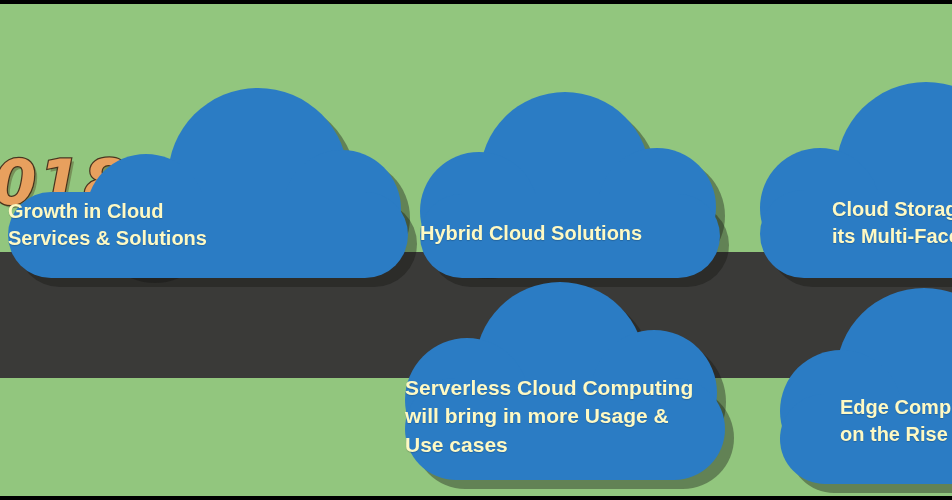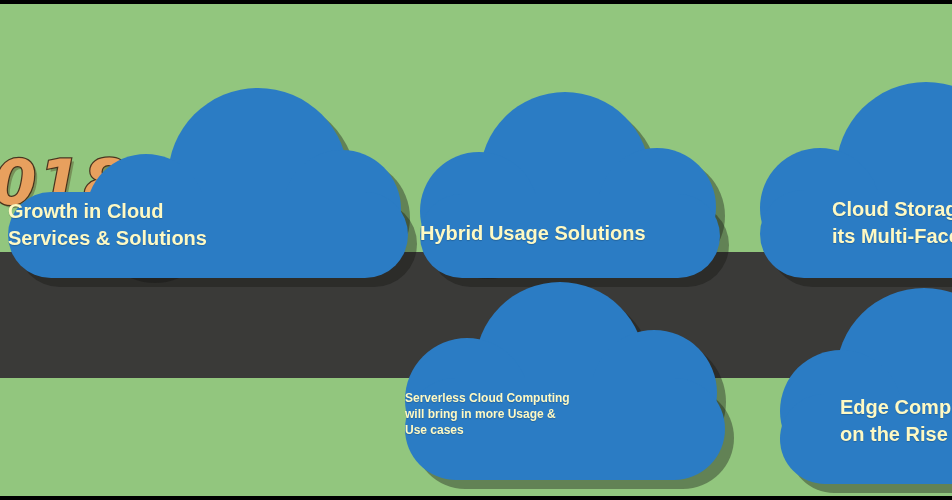--- a/index.html
+++ b/index.html
@@ -156,21 +156,21 @@
       <div class="lobe" style="left:178px; top:56px;  width:118px; height:118px;"></div>
       <div class="lobe" style="left:0px;   top:60px;  width:118px; height:118px;"></div>
       <div class="body" style="left:0px;   top:102px; width:300px; height:84px;"></div>
     </div>
     <div class="shape">
       <div class="lobe" style="left:60px;  top:0px;   width:170px; height:170px;"></div>
       <div class="lobe" style="left:178px; top:56px;  width:118px; height:118px;"></div>
       <div class="lobe" style="left:0px;   top:60px;  width:118px; height:118px;"></div>
       <div class="body" style="left:0px;   top:102px; width:300px; height:84px;"></div>
     </div>
-    <div class="label" style="top:128px;">Hybrid Usage Solutions</div>
+    <div class="label" style="top:128px;">Hybrid Cloud Solutions</div>
   </div>
 
   <div class="cloud" id="cloud-storage">
     <div class="shape shadow">
       <div class="lobe" style="left:76px;  top:0px;   width:180px; height:180px;"></div>
 
       <div class="lobe" style="left:0px;   top:66px;  width:120px; height:120px;"></div>
       <div class="body" style="left:0px;   top:108px; width:330px; height:88px;"></div>
     </div>
     <div class="shape">
@@ -190,21 +190,21 @@
       <div class="lobe" style="left:186px; top:48px;  width:126px; height:126px;"></div>
       <div class="lobe" style="left:0px;   top:56px;  width:124px; height:124px;"></div>
       <div class="body" style="left:0px;   top:96px;  width:320px; height:102px;"></div>
     </div>
     <div class="shape">
       <div class="lobe" style="left:70px;  top:0px;   width:170px; height:170px;"></div>
       <div class="lobe" style="left:186px; top:48px;  width:126px; height:126px;"></div>
       <div class="lobe" style="left:0px;   top:56px;  width:124px; height:124px;"></div>
       <div class="body" style="left:0px;   top:96px;  width:320px; height:102px;"></div>
     </div>
-    <div class="label" style="top:108px; font-size:12px;">Serverless Cloud Computing
+    <div class="label" style="top:92px; font-size:21px;">Serverless Cloud Computing
 will bring in more Usage &amp;
 Use cases</div>
   </div>
 
   <div class="cloud" id="cloud-edge">
     <div class="shape shadow">
       <div class="lobe" style="left:56px;  top:0px;   width:176px; height:176px;"></div>
 
       <div class="lobe" style="left:0px;   top:62px;  width:122px; height:122px;"></div>
       <div class="body" style="left:0px;   top:106px; width:330px; height:90px;"></div>

